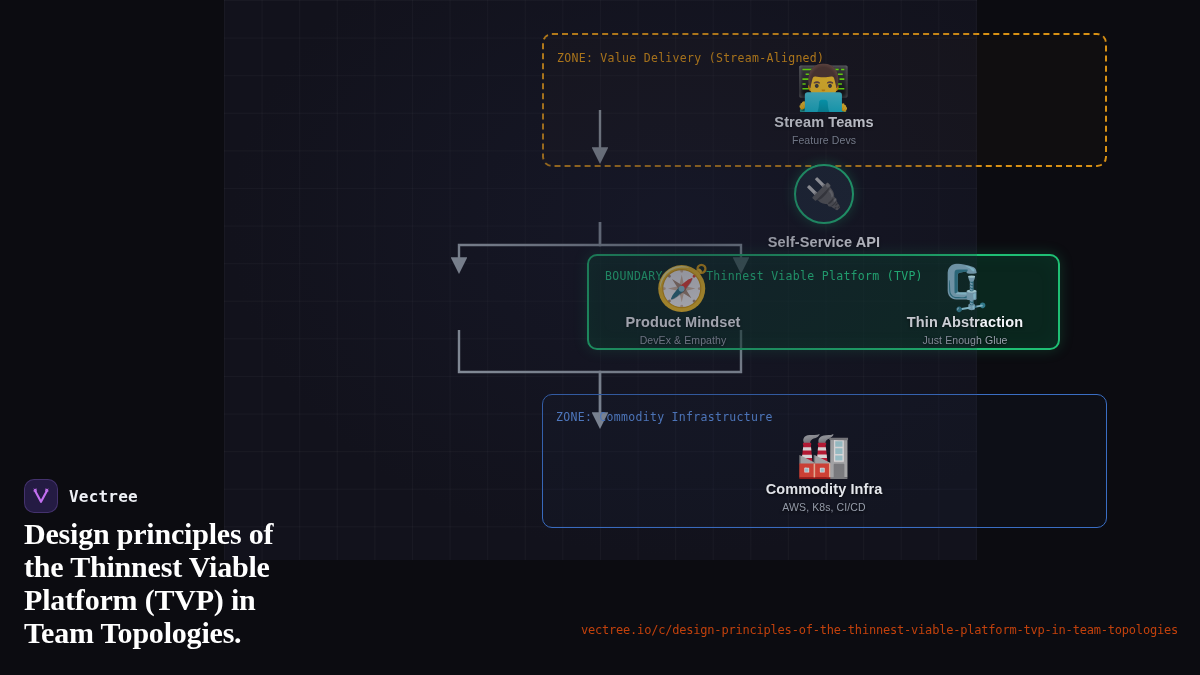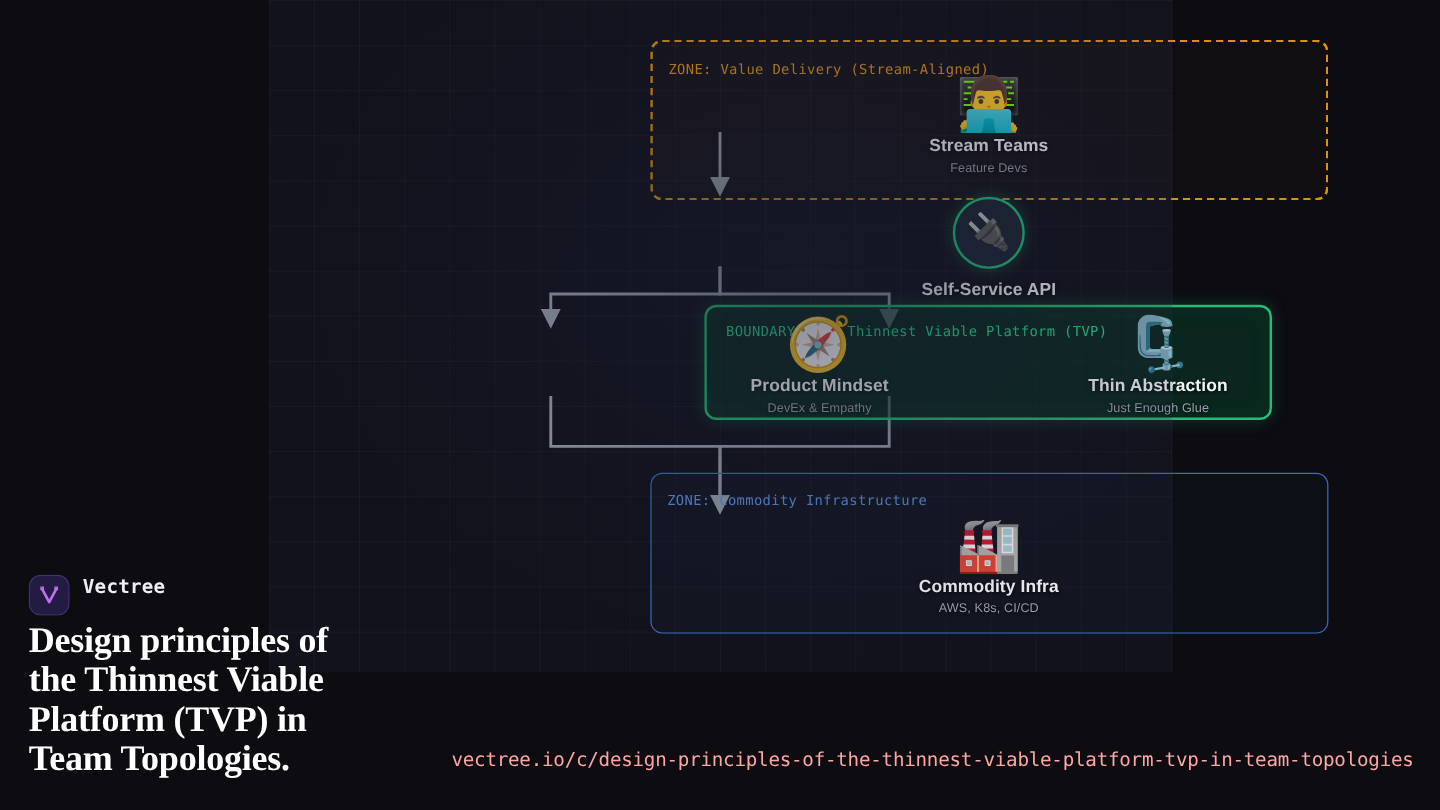--- a/index.html
+++ b/index.html
@@ -61,33 +61,33 @@
     display:flex;align-items:center;justify-content:center;
     box-shadow:0 0 12px rgba(35,197,127,.35);
   }
   #node-api .ring .emoji{font-size:30px;height:32px;line-height:32px;}
   #node-api .title{margin-top:10px;}
   #node-product{left:364px;top:264px;}
   #node-thin{left:646px;top:264px;}
   #node-infra{left:505px;top:431px;}
 
   
-  #brand{position:absolute;left:24px;top:479px;display:flex;align-items:flex-start;gap:11px;}
+  #brand{position:absolute;left:24px;top:479px;display:flex;align-items:center;gap:11px;}
   #brand-logo{width:34px;height:34px;border-radius:10px;background:#241b43;
     display:flex;align-items:center;justify-content:center;
     box-shadow:inset 0 0 0 1px rgba(150,110,220,.28);}
   #brand-name{font-family:"DejaVu Sans Mono","Liberation Mono",monospace;
     font-size:16px;font-weight:bold;color:#eef0f5;letter-spacing:.2px;}
   #headline{position:absolute;left:24px;top:517px;width:470px;
     font-family:Liberation Serif, serif;
     font-size:30px;line-height:33px;font-weight:bold;color:#ffffff;
     letter-spacing:-0.2px;white-space:pre-line;}
   #url{position:absolute;right:22px;top:623px;
     font-family:"DejaVu Sans Mono","Liberation Mono",monospace;
-    font-size:16px;color:#fca5a5;letter-spacing:-0.2px;}
+    font-size:12px;color:#c2410c;letter-spacing:-0.2px;}
 </style>
 </head>
 <body>
 
 <div id="canvas">
 
   <svg id="edges" viewBox="0 0 753 560" width="753" height="560">
     <defs>
       <marker id="arrow" viewBox="0 0 10 10" refX="7.6" refY="5" markerWidth="7" markerHeight="7" orient="auto-start-reverse">
         <path d="M 0 0 L 10 5 L 0 10 z" fill="#9aa3ad"></path>

